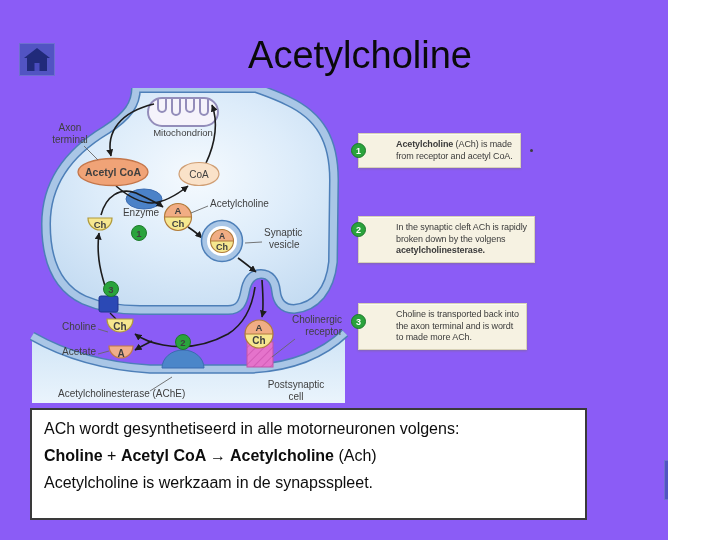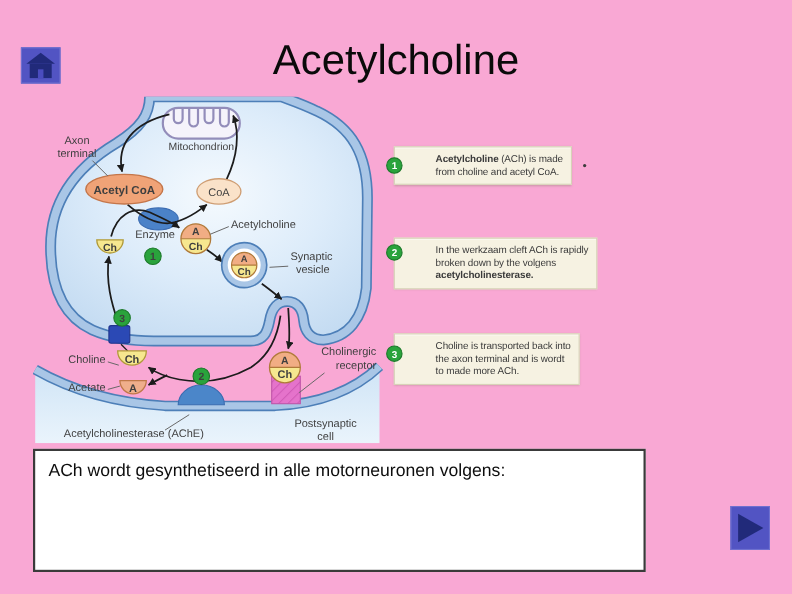--- a/index.html
+++ b/index.html
@@ -1,16 +1,16 @@
 <!DOCTYPE html>
 <html><head>
 <meta charset="utf-8">
 <style>
   html,body{margin:0;padding:0;background:#ffffff;}
-  .slide{position:relative;width:720px;height:540px;background:#f9a8d4;overflow:hidden;
+  .slide{position:relative;width:668px;height:540px;background:#8b5cf6;overflow:hidden;
          font-family:"Liberation Sans",sans-serif;}
   
   .nav-btn{position:absolute;background:#5254c3;border:1px solid #6e70cf;box-sizing:border-box;
            display:flex;align-items:center;justify-content:center;cursor:pointer;padding:0;}
   .home-btn{left:19px;top:43px;width:36px;height:33px;}
   .next-btn{left:664px;top:460px;width:36px;height:40px;}
   
   .title{position:absolute;left:0;top:34px;width:720px;text-align:center;
          font-size:38px;font-weight:400;color:#0a0a0a;letter-spacing:0;}
   
@@ -207,41 +207,43 @@
       <text x="342" y="323" text-anchor="end" font-size="10">Cholinergic</text>
       <text x="342" y="335" text-anchor="end" font-size="10">receptor</text>
       <text x="296" y="388" text-anchor="middle" font-size="10">Postsynaptic</text>
       <text x="296" y="400" text-anchor="middle" font-size="10">cell</text>
     </svg>
   </div>
 
   <div class="note note1">
     <div class="step-badge">1</div>
     <div class="ln"><span class="b">Acetylcholine</span><span> (ACh) is made</span></div>
-    <div class="ln"><span>from choline and acetyl CoA.</span></div>
+    <div class="ln"><span>from receptor and acetyl CoA.</span></div>
   </div>
 
   <div class="note note2">
     <div class="step-badge">2</div>
-    <div class="ln"><span>In the werkzaam cleft ACh is rapidly</span></div>
+    <div class="ln"><span>In the synaptic cleft ACh is rapidly</span></div>
     <div class="ln"><span>broken down by the volgens</span></div>
     <div class="ln"><span class="b">acetylcholinesterase.</span></div>
   </div>
 
   <div class="note note3">
     <div class="step-badge">3</div>
     <div class="ln"><span>Choline is transported back into</span></div>
     <div class="ln"><span>the axon terminal and is wordt</span></div>
     <div class="ln"><span>to made more ACh.</span></div>
   </div>
 
   <div class="tiny-dot"></div>
 
   <div class="footer-box">
     <div class="fline">ACh wordt gesynthetiseerd in alle motorneuronen volgens:</div>
+    <div class="fline"><span class="b">Choline</span><span> + </span><span class="b">Acetyl CoA</span><span class="b"> → </span><span class="b">Acetylcholine</span><span> (Ach)</span></div>
+    <div class="fline">Acetylcholine is werkzaam in de synapsspleet.</div>
   </div>
 
   <button class="nav-btn next-btn">
     <svg width="30" height="32" viewBox="0 0 30 32">
       <polygon points="4,3 27,16 4,29" fill="#212a7a"></polygon>
     </svg>
   </button>
 
 </div>
 

